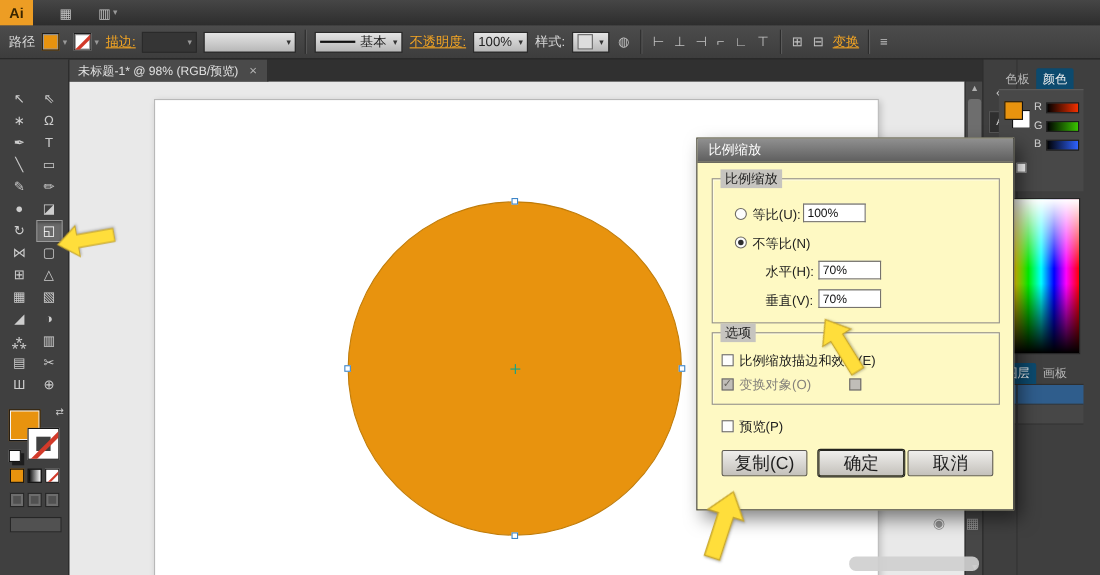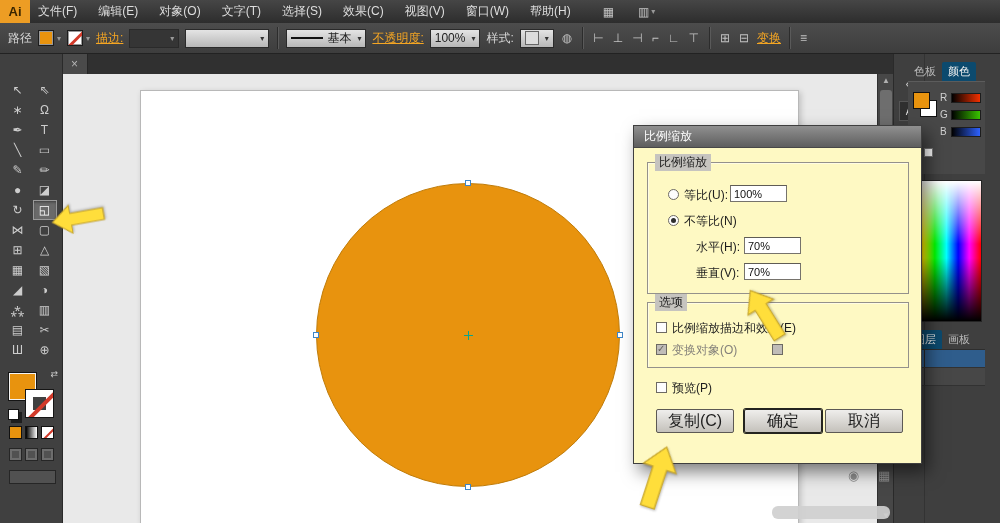--- a/index.html
+++ b/index.html
@@ -128,32 +128,20 @@
   .btn{position:absolute;width:76px;height:22px;background:linear-gradient(#efeeec,#c4c1bb);border:1px solid #5c5954;border-radius:2px;font-size:16px;color:#1d1d1d;display:flex;align-items:center;justify-content:center;white-space:nowrap}
   .btn.default{border-color:#24241f;box-shadow:0 0 0 1px #24241f}
 
   .yarrow{position:absolute;z-index:60;overflow:visible;filter:drop-shadow(1px 1px 1px rgba(0,0,0,.25))}
 </style>
 </head>
 <body>
 
 <div class="menubar" data-name="menu-bar">
   <div class="ai-logo" data-name="app-logo">Ai</div>
-  <div class="icon-row" data-name="main-menu">
-
-  <span class="mi" data-name="menu-file">文件(F)</span>
-      <span class="mi" data-name="menu-edit">编辑(E)</span>
-      <span class="mi" data-name="menu-object">对象(O)</span>
-      <span class="mi" data-name="menu-type">文字(T)</span>
-      <span class="mi" data-name="menu-select">选择(S)</span>
-      <span class="mi" data-name="menu-effect">效果(C)</span>
-      <span class="mi" data-name="menu-view">视图(V)</span>
-      <span class="mi" data-name="menu-window">窗口(W)</span>
-      <span class="mi" data-name="menu-help">帮助(H)</span>
-    </div>
   <span class="mb-icon" data-name="arrange-documents-icon">
       <span>▦</span>
     </span>
   <span class="mb-icon" data-name="workspace-switcher-icon">
       <span>▥</span>
       <span class="caret" data-name="chevron-down-icon">▾</span>
     </span>
 </div>
 
 <div class="controlbar" data-name="control-bar">
@@ -206,20 +194,21 @@
   <span class="icon" data-name="shape-mode-icon">⊞</span>
       <span class="icon" data-name="pathfinder-icon">⊟</span>
     </span>
   <span class="link" data-name="transform-panel-link">变换</span>
   <span class="vsep" data-name="separator"></span>
   <span class="icon" data-name="panel-menu-icon">≡</span>
 </div>
 
 <div class="tabbar" data-name="document-tab-bar">
   <div class="doc-tab" data-name="document-tab">
+    <span data-name="document-title">未标题-1* @ 98% (RGB/预览)</span>
     <span class="tab-close" data-name="close-icon">×</span>
   </div>
 </div>
 
 <div class="toolbar" data-name="tools-panel">
   <div class="tools" data-name="tool-grid">
 
   <div class="tool" data-name="selection-tool">
         <span>↖</span>
       </div>

